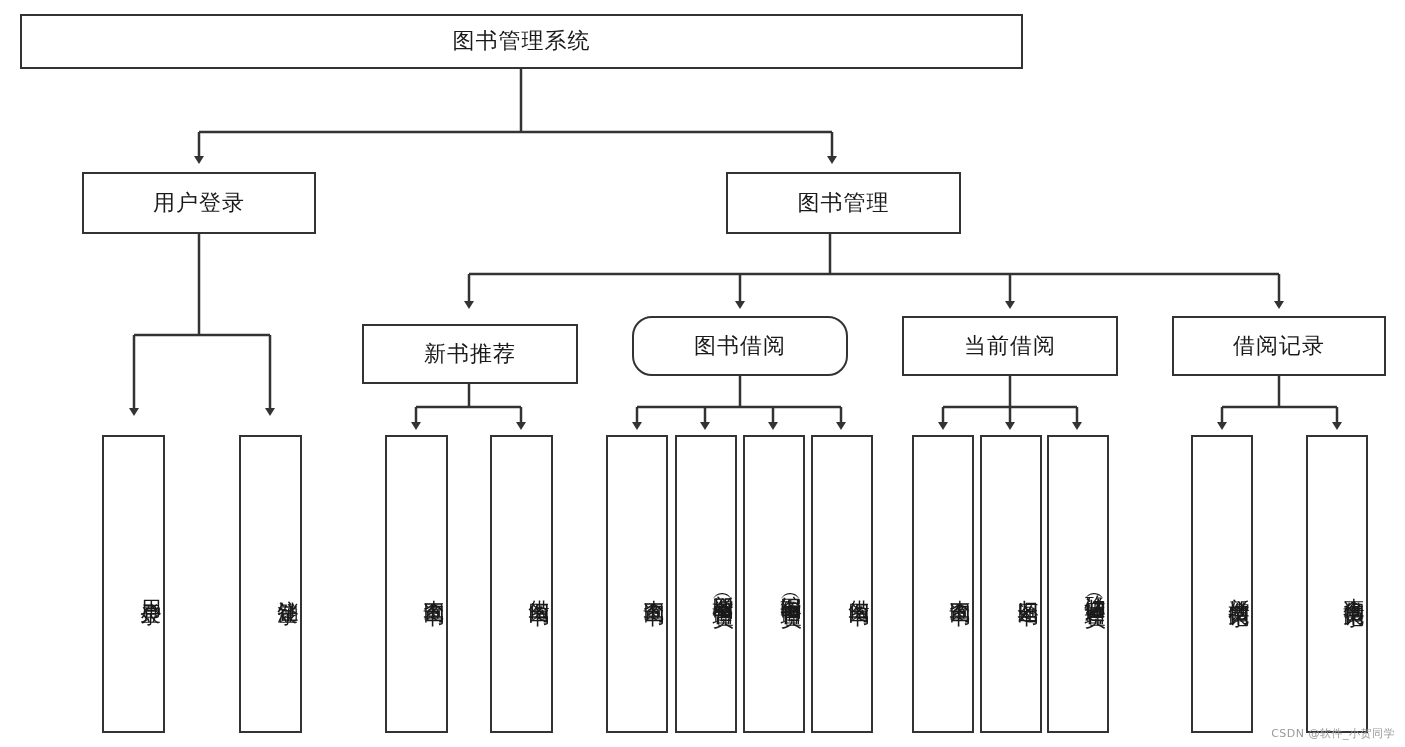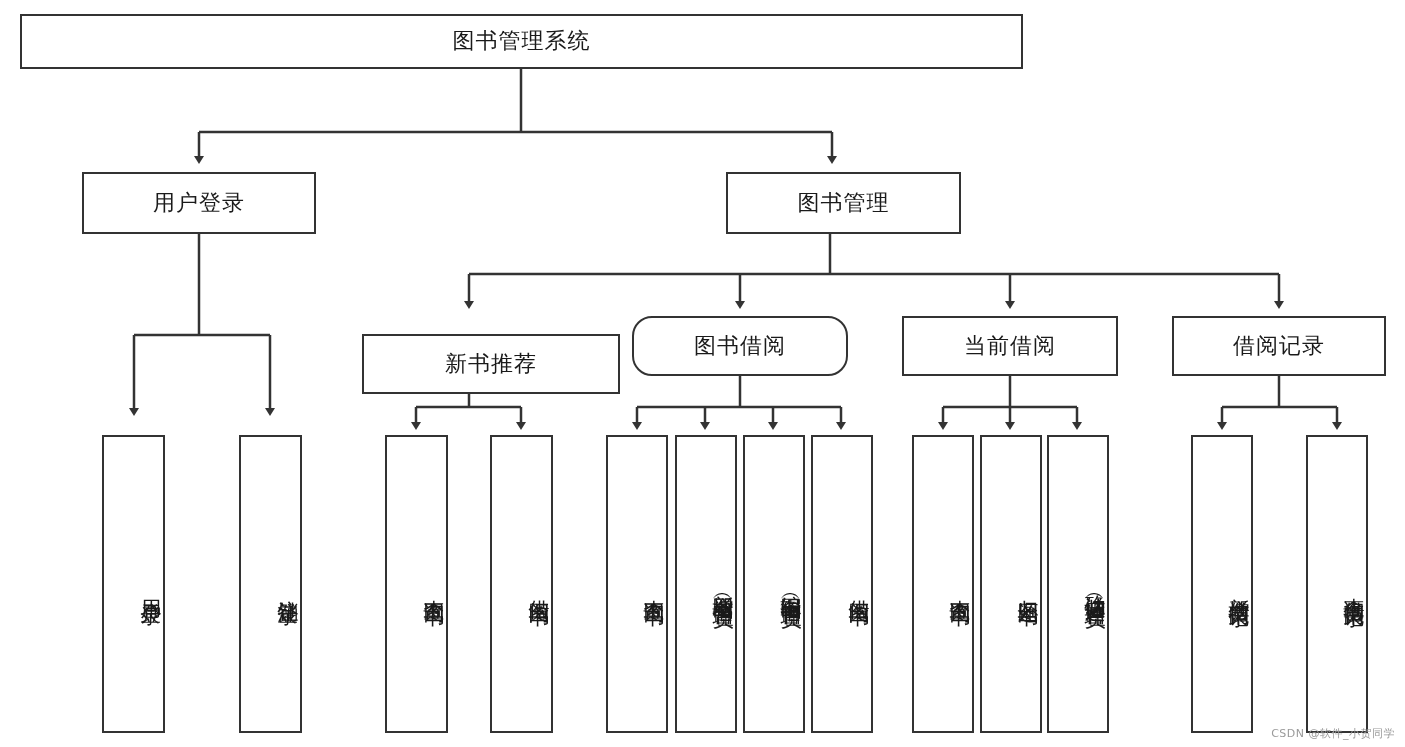--- a/index.html
+++ b/index.html
@@ -131,21 +131,21 @@
   </div>
 
   <div class="node horizontal" style="left:82px; top:172px; width:234px; height:62px;">
     <span class="label">用户登录</span>
   </div>
 
   <div class="node horizontal" style="left:712px; top:172px; width:235px; height:62px;margin-left:14px;">
     <span class="label">图书管理</span>
   </div>
 
-  <div class="node horizontal" style="left:362px; top:334px; width:258px; height:60px;">
+  <div class="node horizontal" style="left:362px; top:324px; width:216px; height:60px;">
     <span class="label">新书推荐</span>
   </div>
 
   <div class="node horizontal" style="left:632px; top:316px; width:216px; height:60px;border-radius:20px;">
     <span class="label">图书借阅</span>
   </div>
 
   <div class="node horizontal" style="left:1172px; top:316px; width:214px; height:60px;">
     <span class="label">借阅记录</span>
   </div>

